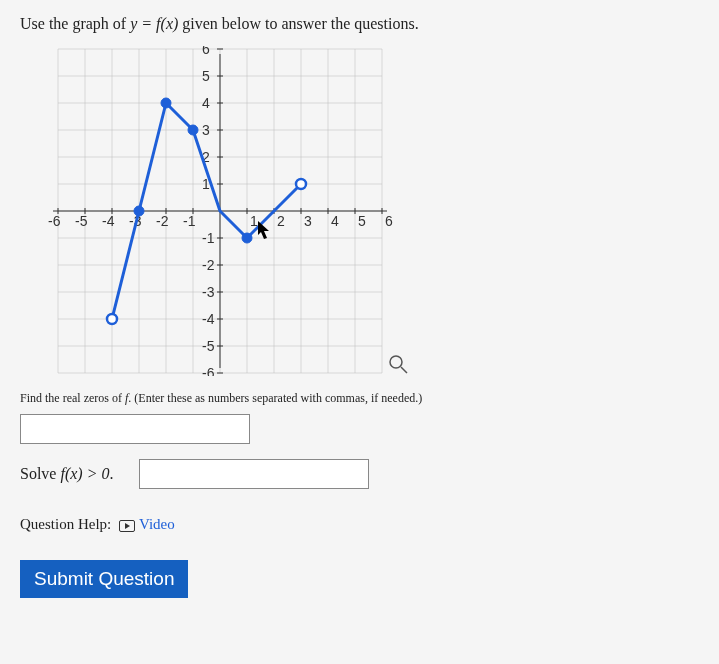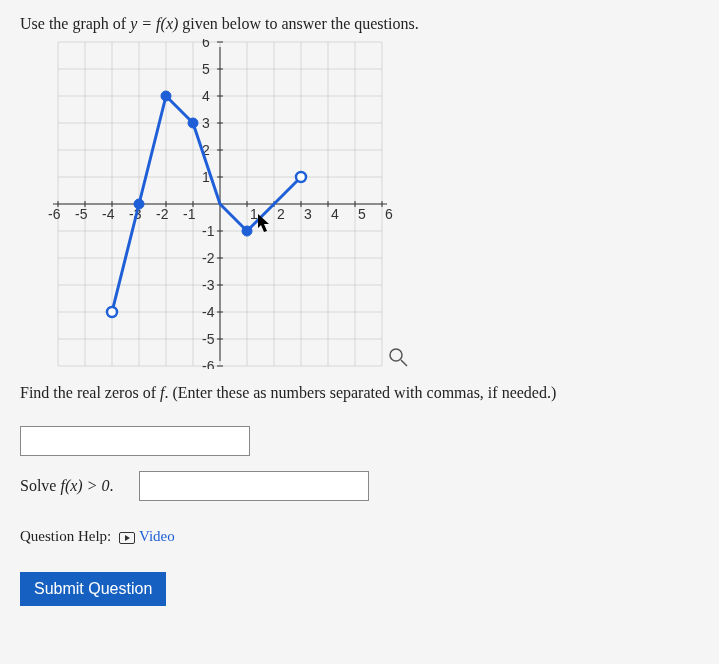--- a/index.html
+++ b/index.html
@@ -5,43 +5,43 @@
     * { box-sizing: border-box; margin: 0; padding: 0; }
     body {
       font-family: Georgia, 'Times New Roman', serif;
       background: #f5f5f5;
       padding: 15px 20px;
       width: 719px;
       color: #222;
     }
     .instruction {
       font-size: 16px;
-      margin-bottom: 6px;
+      margin-bottom: 13px;
     }
     .math-var { font-style: italic; font-family: 'Times New Roman', serif; }
     .chart-container {
       position: relative;
       width: 400px;
       height: 330px;
       margin-bottom: 15px;
     }
     svg { display: block; }
     .grid-line { stroke: #bbb; stroke-width: 0.5; }
     .axis-line { stroke: #333; stroke-width: 1; }
     .tick { stroke: #333; stroke-width: 1; }
     .tick-label { font: 14px Arial, sans-serif; fill: #333; }
     .plot-line { stroke: #1e5fd8; stroke-width: 3; fill: none; stroke-linejoin: round; }
     .closed-point { fill: #1e5fd8; stroke: #1e5fd8; stroke-width: 1; }
     .open-point { fill: #fff; stroke: #1e5fd8; stroke-width: 2.5; }
     .cursor { fill: #000; }
     .magnify { fill: none; stroke: #555; stroke-width: 1.5; }
     
     .question-text {
-      font-size: 16px;
-      margin: 15px 0 24px 0;
+      font-size: 12px;
+      margin: 15px 0 8px 0;
     }
     .answer-row {
       display: flex;
       align-items: center;
       gap: 26px;
       margin: 15px 0;
       font-size: 16px;
     }
     input.answer-field {
       border: 1px solid #888;
@@ -78,21 +78,21 @@
       left: 5px; top: 2px;
       border-left: 5px solid #333;
       border-top: 3.5px solid transparent;
       border-bottom: 3.5px solid transparent;
     }
     .submit-btn {
       background: #1560c0;
       color: #fff;
       border: none;
       padding: 8px 14px;
-      font-size: 16px;
+      font-size: 19px;
       cursor: pointer;
       font-family: Arial, sans-serif;
     }
   </style>
 </head>
 <body>
 
 
 
 <div class="instruction">

